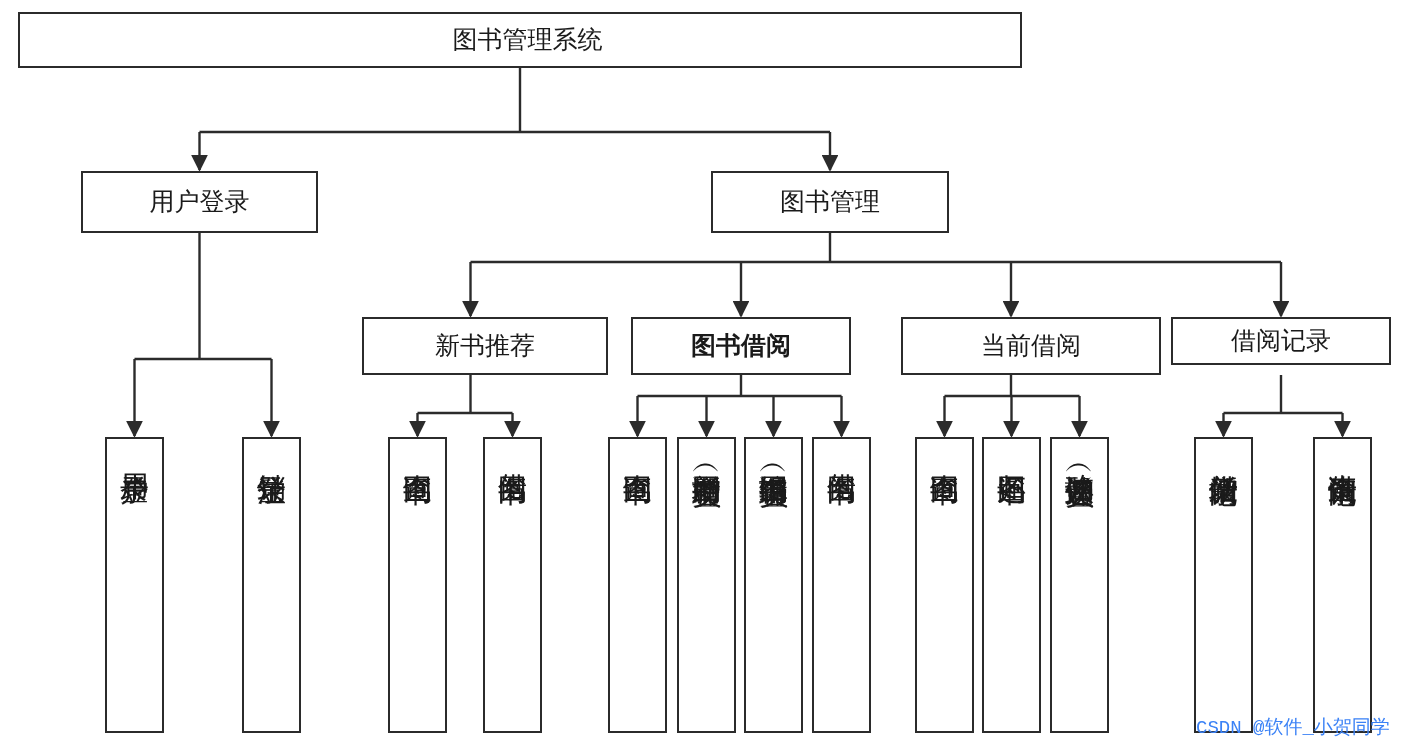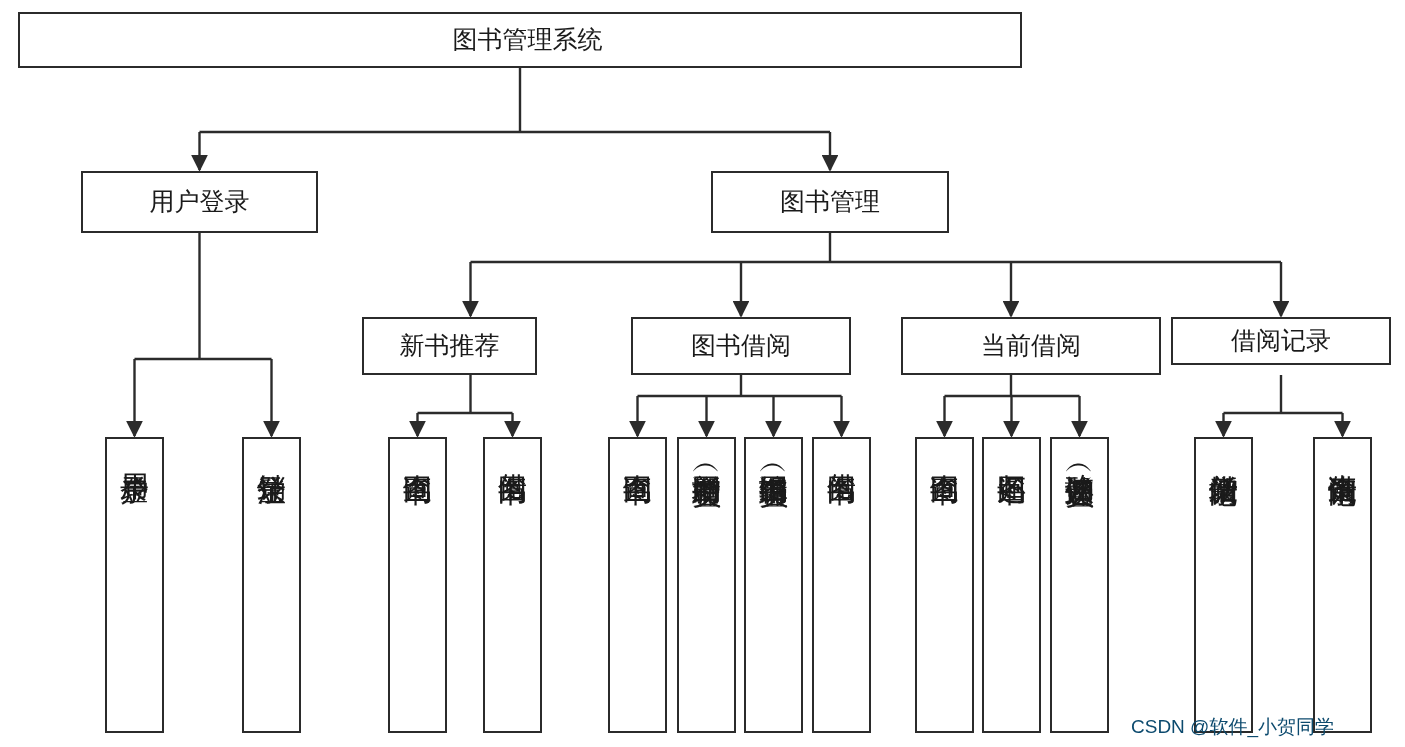--- a/index.html
+++ b/index.html
@@ -50,27 +50,27 @@
   }
   .node.vert .label {
     writing-mode: vertical-rl;
     text-orientation: upright;
     font-size: 29px;
     letter-spacing: 1px;
     line-height: 1;
   }
   #watermark {
     position: absolute;
-    left: 1131px;
+    left: 1196px;
     top: 714px;
     font-size: 19px;
-    color: #0c4a6e;
+    color: #3b82f6;
     white-space: pre;
     z-index: 3;
-    font-family: Liberation Sans, sans-serif;
+    font-family: Liberation Mono, monospace;
   }
 </style>
 </head>
 <body>
 
 <div id="canvas">
 
   <svg id="edges" viewBox="0 0 1405 747" xmlns="http://www.w3.org/2000/svg">
     <defs>
       <marker id="arrow" viewBox="0 0 10 10" refX="9" refY="5" markerWidth="7" markerHeight="7" orient="auto-start-reverse">
@@ -118,24 +118,24 @@
     <span class="label">图书管理系统</span>
   </div>
 
   <div class="node horiz" style="left: 81px; top: 171px; width: 237px; height: 62px;">
     <span class="label">用户登录</span>
   </div>
   <div class="node horiz" style="left: 711px; top: 171px; width: 238px; height: 62px;">
     <span class="label">图书管理</span>
   </div>
 
-  <div class="node horiz" style="left: 362px; top: 317px; width: 175px; height: 58px;">
+  <div class="node horiz" style="left: 362px; top: 317px; width: 246px; height: 58px;">
     <span class="label">新书推荐</span>
   </div>
-  <div class="node horiz" style="left: 631px; top: 317px; width: 220px; height: 58px;">
+  <div class="node horiz" style="left: 631px; top: 317px; width: 220px; height: 58px; font-weight: bold;">
     <span class="label">图书借阅</span>
   </div>
   <div class="node horiz" style="left: 901px; top: 317px; width: 260px; height: 58px;">
     <span class="label">当前借阅</span>
   </div>
   <div class="node horiz" style="left: 1171px; top: 317px; width: 220px; height: 48px;">
     <span class="label">借阅记录</span>
   </div>
 
   <div class="node vert" style="left: 105px; top: 437px; width: 59px; height: 296px;">

